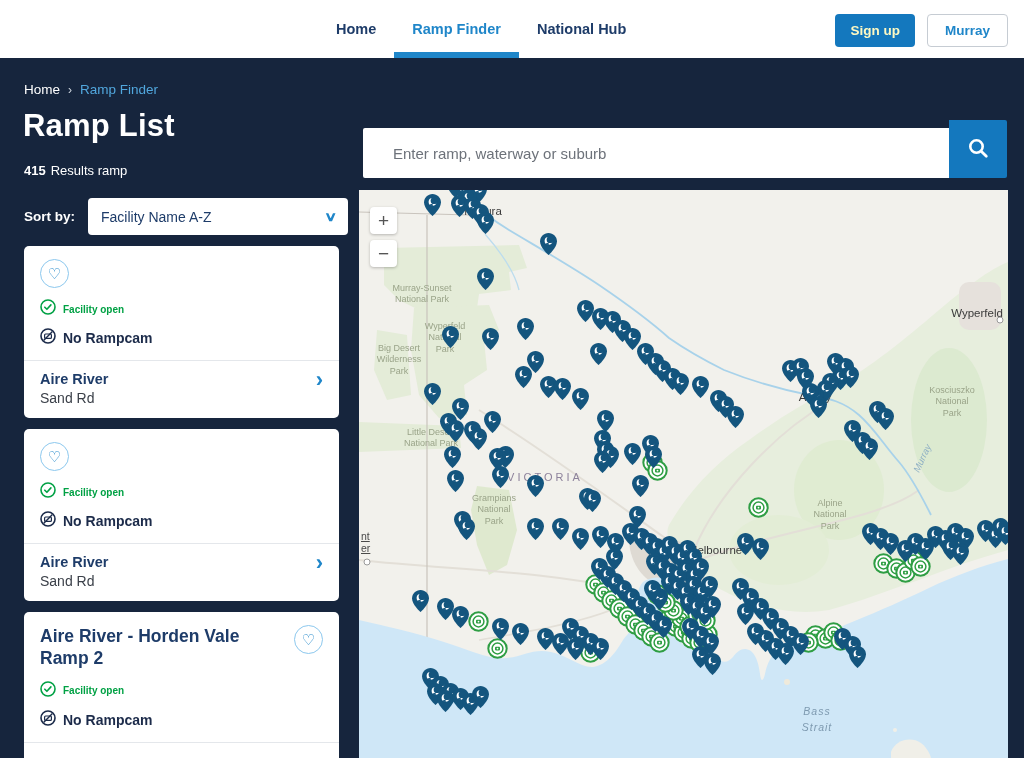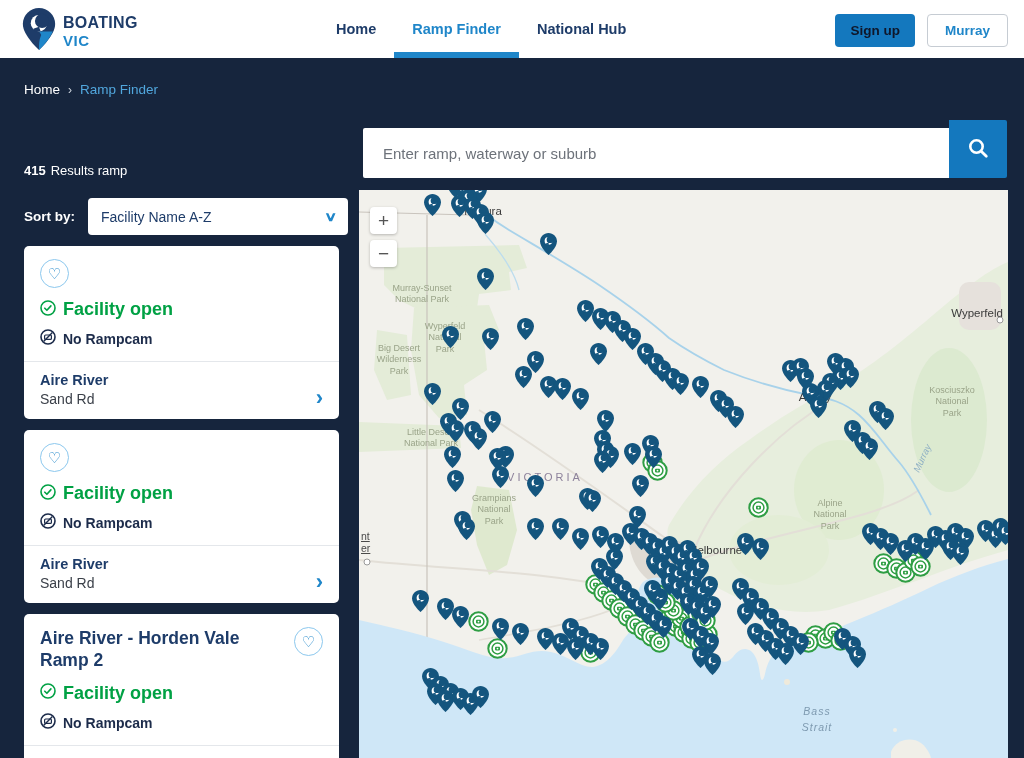--- a/index.html
+++ b/index.html
@@ -10,21 +10,21 @@
   .header { position:absolute; left:0; top:0; width:1024px; height:58px; background:#ffffff; display:flex; align-items:stretch; z-index:30; }
   .logo { position:absolute; left:22px; top:8px; display:flex; align-items:center; gap:7px; }
   .logo-text { line-height:1; }
   .logo-text .t1 { font-size:16px; font-weight:800; color:#1e3c69; letter-spacing:.3px; }
   .logo-text .t2 { font-size:15px; font-weight:800; color:#1f86c9; letter-spacing:.5px; margin-top:2px; }
   .nav { position:absolute; left:318px; top:0; height:58px; display:flex; }
   .nav-item { position:relative; height:58px; display:flex; align-items:center; padding:0 18px; font-size:14.5px; font-weight:600; color:#1e3c69; cursor:pointer; }
   .nav-item.active { color:#1f86c9; }
   .nav-item.active::after { content:""; position:absolute; left:0; right:0; bottom:0; height:6px; background:#1f86c9; }
   .auth { position:absolute; right:16px; top:14px; display:flex; gap:12px; }
-  .btn-signup { background:#1478be; color:#0f172a; border:none; border-radius:4px; font-size:13.5px; font-weight:700; padding:8px 15px; cursor:pointer; font-family:inherit; }
+  .btn-signup { background:#1478be; color:#fef9c3; border:none; border-radius:4px; font-size:13.5px; font-weight:700; padding:8px 15px; cursor:pointer; font-family:inherit; }
   .btn-login { background:#fff; color:#1f86c9; border:1px solid #c6ccd3; border-radius:4px; font-size:13.5px; font-weight:600; padding:8px 17px; cursor:pointer; font-family:inherit; }
 
   
   .breadcrumb { position:absolute; left:24px; top:82px; font-size:13.5px; color:#ffffff; display:flex; gap:8px; align-items:center; z-index:5; }
   .breadcrumb .sep { color:#cfd6df; font-size:12px; }
   .breadcrumb .current { color:#51a7dd; }
   .page-title { position:absolute; left:23px; top:108px; font-size:31px; font-weight:800; color:#ffffff; letter-spacing:.2px; z-index:5; }
   .results { position:absolute; left:24px; top:163px; font-size:13px; color:#ffffff; z-index:5; }
   .results b { font-weight:700; margin-right:5px; }
 
@@ -34,31 +34,31 @@
   .sort-select .val { font-size:14px; color:#1e3c69; }
   .sort-select .chev { color:#1f86c9; font-size:13px; font-weight:700; transform:scaleX(1.4); }
 
   .card-list { position:absolute; left:24px; top:246px; width:315px; z-index:5; }
   .card { background:#fff; border-radius:5px; padding:13px 16px 12px; margin-bottom:11px; cursor:pointer; }
   .card-head { display:flex; justify-content:space-between; align-items:flex-start; }
   .card-title { font-size:17.5px; font-weight:800; color:#1e3c69; line-height:1.28; padding-right:6px; }
   .fav-btn { flex:0 0 auto; width:29px; height:29px; border-radius:50%; border:1.5px solid #8cc8ee; background:#fff; color:#1f86c9; font-size:15px; line-height:1; display:flex; align-items:center; justify-content:center; cursor:pointer; }
   .status-row { display:flex; align-items:center; gap:7px; margin-top:9px; }
   .status-row.first { margin-top:11px; }
-  .status-open { font-size:18px; font-weight:700; color:#00a144; }
+  .status-open { font-size:10px; font-weight:700; color:#00a144; }
   .status-cam { font-size:14px; font-weight:700; color:#1c2b4a; }
   .card hr { border:none; border-top:1px solid #e4e7eb; margin:12px -16px 10px; }
-  .card-foot { display:flex; justify-content:space-between; align-items:flex-end; }
+  .card-foot { display:flex; justify-content:space-between; align-items:flex-start; }
   .waterway { font-size:14.5px; font-weight:700; color:#1e3c69; }
   .road { font-size:14px; color:#3b4049; margin-top:3px; }
   .chev-right { color:#1f86c9; font-size:22px; font-weight:700; line-height:.8; }
 
   
   .searchbar { position:absolute; left:363px; top:120px; width:644px; height:58px; display:flex; z-index:6; }
-  .searchbar input { flex:1; border:none; outline:none; padding:0 20px; font-size:15px; color:#444a52; font-family:inherit; border-radius:2px 0 0 2px;margin-top:8px; }
+  .searchbar input { flex:1; border:none; outline:none; padding:0 30px; font-size:15px; color:#444a52; font-family:inherit; border-radius:2px 0 0 2px;margin-top:8px; }
   .searchbar input::placeholder { color:#6d727a; }
   .search-btn { width:58px; height:58px; background:#1478be; border:none; border-radius:0 2px 2px 0; display:flex; align-items:center; justify-content:center; cursor:pointer; }
 
   
   .map { position:absolute; left:359px; top:190px; width:649px; height:568px; background:#f2f1ec; overflow:hidden; z-index:4; }
   .map svg.base { position:absolute; left:0; top:0; }
   .zoom-ctrl { position:absolute; left:11px; top:17px; z-index:40; display:flex; flex-direction:column; gap:6px; }
   .zoom-btn { width:27px; height:27px; background:#fff; border:none; border-radius:4px; box-shadow:0 1px 3px rgba(0,0,0,.25); color:#555; font-size:19px; line-height:27px; text-align:center; cursor:pointer; font-family:inherit; padding:0; }
   .map-label { position:absolute; transform:translate(-50%,-50%); white-space:pre-line; text-align:center; z-index:10; pointer-events:none; }
   .lbl-city { font-size:11.5px; color:#3a3a3a; }
@@ -70,51 +70,37 @@
   .city-dot { position:absolute; width:7px; height:7px; border:1.5px solid #9a9a9a; background:#fff; border-radius:50%; transform:translate(-50%,-50%); z-index:9; }
   .pin { position:absolute; width:17px; height:22px; margin-left:-8.5px; margin-top:-22px; z-index:15; }
   .cam { position:absolute; width:21px; height:21px; margin-left:-10.5px; margin-top:-10.5px; z-index:14; }
 </style>
 </head>
 <body>
 
 <div id="app">
 
   <div class="header">
-    <div class="logo">
-      <span>
-        <svg width="34" height="42" viewBox="0 0 20 26">
-          <path d="M10 0C4.5 0 0 4.4 0 9.9 0 17 10 26 10 26s10-9 10-16.1C20 4.4 15.5 0 10 0z" fill="#1e3c69"></path>
-          <path d="M10 14.5c3 4 0 0 0 11.5 0 0 6-5.5 8.5-11.5z" fill="#1f86c9"></path>
-          <circle cx="10" cy="9.4" r="5.1" fill="#ffffff"></circle>
-          <circle cx="11.9" cy="8" r="4.4" fill="#1e3c69"></circle>
-          <path d="M6.5 12.8l3.5-1.2 1 2.8-3.8.4z" fill="#1e3c69"></path>
-        </svg>
-      </span>
-      <span class="logo-text">
-        <div class="t1">BOATING</div>
-        <div class="t2">VIC</div>
-      </span>
-    </div>
     <nav class="nav">
       <span class="nav-item">Home</span>
       <span class="nav-item active">Ramp Finder</span>
       <span class="nav-item">National Hub</span>
     </nav>
     <div class="auth">
       <button class="btn-signup">Sign up</button>
       <button class="btn-login">Murray</button>
     </div>
   </div>
 
   <div class="breadcrumb">
     <span>Home</span>
     <span class="sep">›</span>
     <span class="current">Ramp Finder</span>
   </div>
+  <div class="page-title">Ramp List</div>
   <div class="results">
     <b>415</b><span>Results ramp</span>
   </div>
 
   <div class="searchbar">
     <input type="text" placeholder="Enter ramp, waterway or suburb" style="">
     <button class="search-btn">
       <span>
         <svg width="22" height="22" viewBox="0 0 22 22">
             <circle cx="9.5" cy="9.5" r="6.2" fill="none" stroke="#fff" stroke-width="2.6"></circle>

